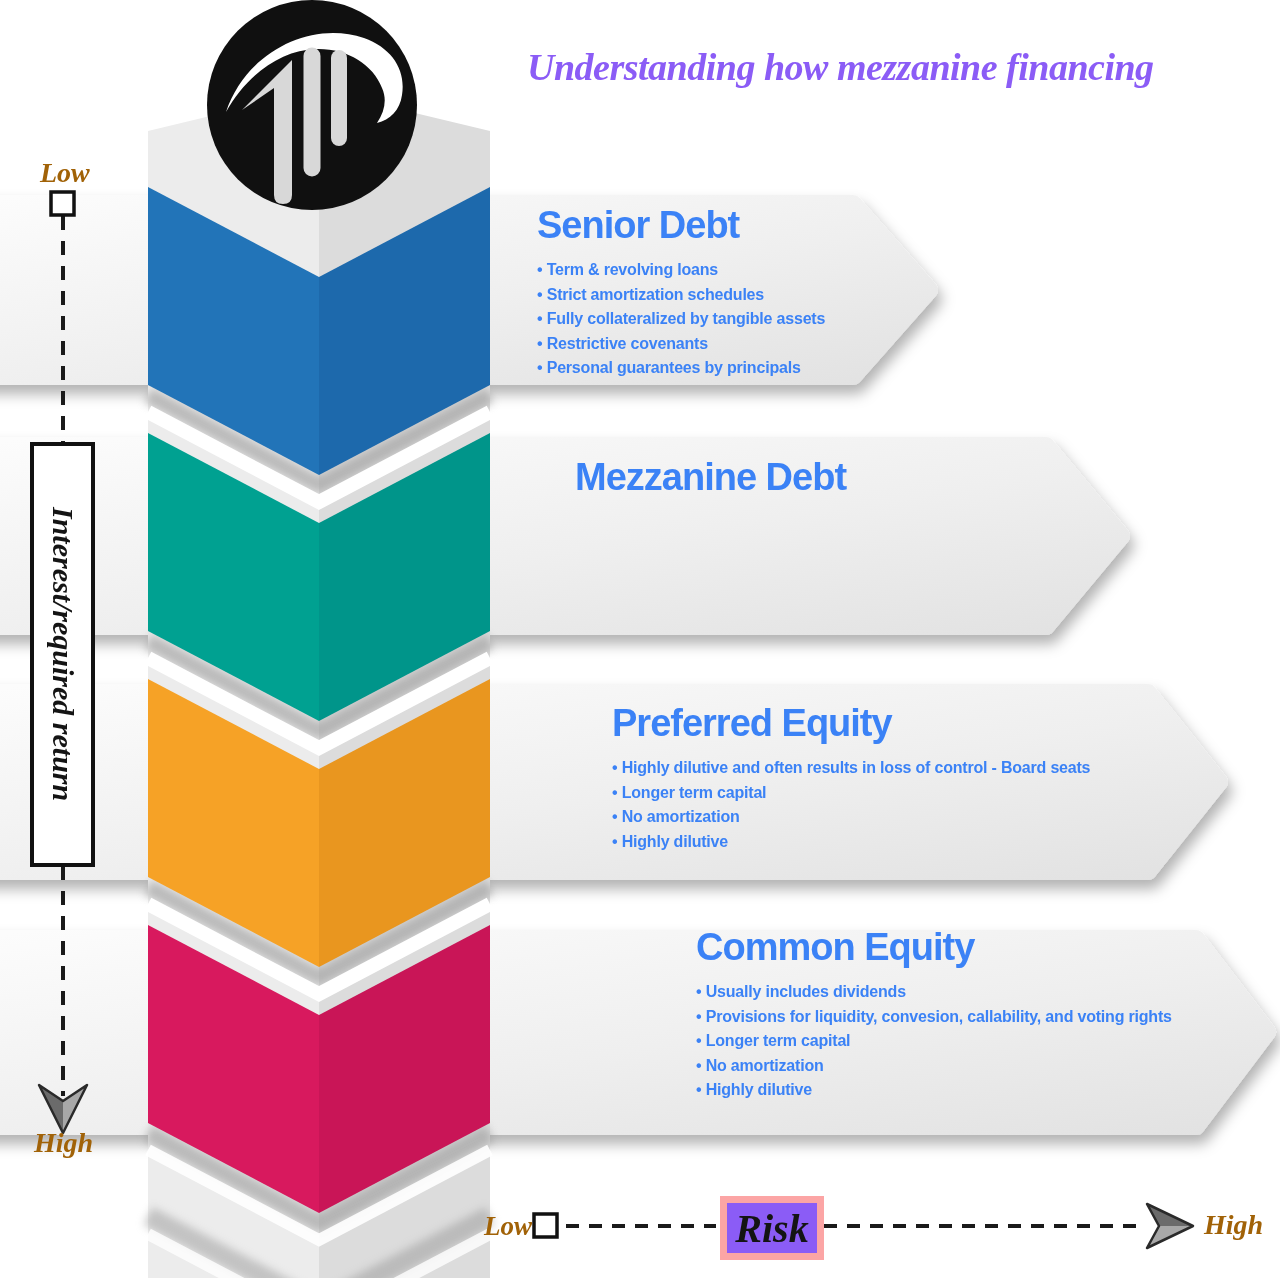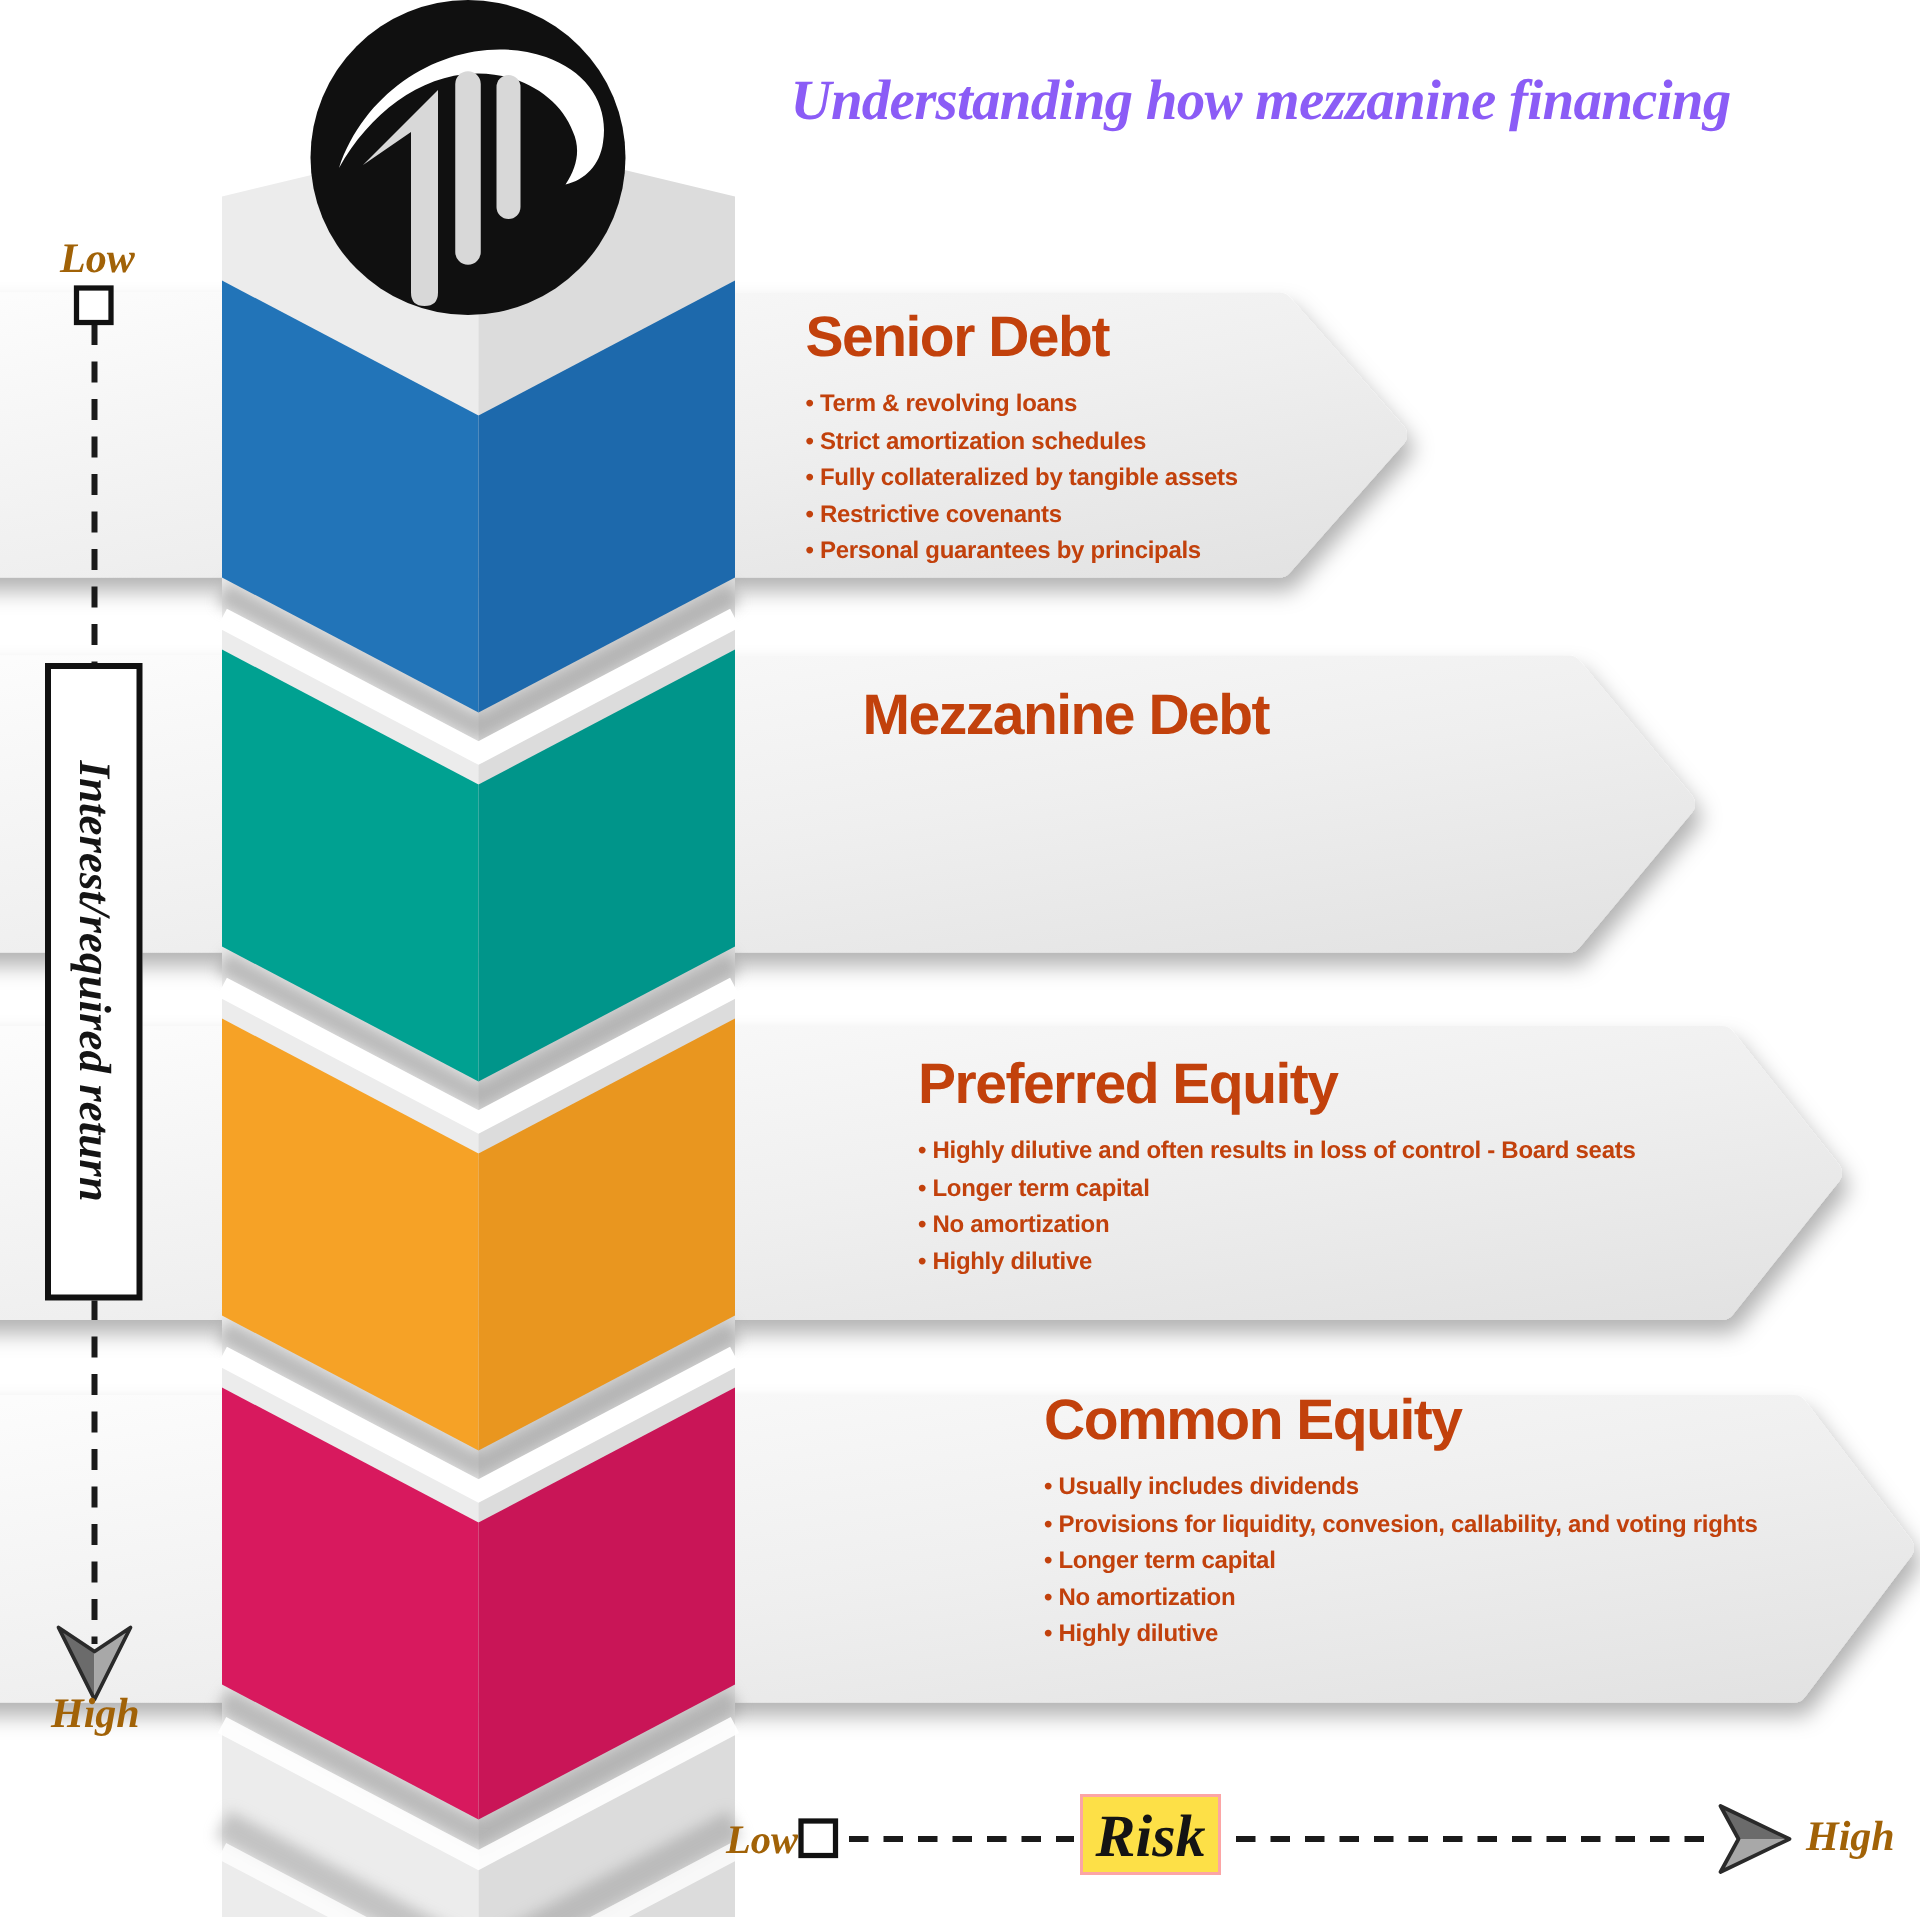--- a/index.html
+++ b/index.html
@@ -2,40 +2,40 @@
 <html><head>
 <meta charset="utf-8">
 <style>
   html,body{margin:0;padding:0}
   body{width:1280px;height:1278px;position:relative;background:#ffffff;
        font-family:"Liberation Sans",sans-serif;overflow:hidden}
   #bg{position:absolute;left:0;top:0;z-index:0}
   .logo{position:absolute;left:206px;top:0;width:212px;height:212px;z-index:3}
   .header{position:absolute;left:527px;top:40px;z-index:4;
           font:italic 700 38px/54px "Liberation Serif",serif;color:#8b5cf6;letter-spacing:-0.5px}
-  .section{position:absolute;z-index:4;color:#c2410c}
+  .section{position:absolute;z-index:4;color:#3b82f6}
   .section h2{margin:0;font:700 38px/46px "Liberation Sans",sans-serif;letter-spacing:-1px}
   .section ul{list-style:none;margin:10px 0 0 0;padding:0}
   .section li{font:700 16px/24.5px "Liberation Sans",sans-serif;letter-spacing:-0.2px;white-space:nowrap}
   .section li::before{content:"• "}
   #s1{left:537px;top:202px}
   #s2{left:575px;top:454px}
   #s3{left:612px;top:700px}
   #s4{left:696px;top:924px}
   .axis-label{position:absolute;z-index:4;font:italic 700 28px/1.1 "Liberation Serif",serif;color:#a16207}
   #y-low{left:40px;top:158px}
   #y-high{left:34px;top:1128px}
   #x-low{left:484px;top:1212px;font-size:27px}
   #x-high{left:1204px;top:1210px}
   #interest-box{position:absolute;left:30px;top:442px;width:57px;height:417px;border:4px solid #111;
                 background:#fff;z-index:4;display:flex;align-items:center;justify-content:center}
   #interest-box span{writing-mode:vertical-rl;font:italic 700 30px "Liberation Serif",serif;
                      color:#141414;white-space:nowrap}
-  #risk-box{position:absolute;left:720px;top:1196px;width:90px;height:50px;border:2px solid #fca5a5;
-            background:#fde047;z-index:4;display:flex;align-items:center;justify-content:center;
+  #risk-box{position:absolute;left:720px;top:1196px;width:90px;height:50px;border:7px solid #fca5a5;
+            background:#8b5cf6;z-index:4;display:flex;align-items:center;justify-content:center;
             font:italic 700 40px "Liberation Serif",serif;color:#141414}
 </style>
 </head>
 <body>
 
 <svg id="bg" width="1280" height="1278" viewBox="0 0 1280 1278">
   <defs>
     <linearGradient id="bandGrad" x1="0" y1="0" x2="1" y2="1">
       <stop offset="0" stop-color="#FCFCFC"></stop>
       <stop offset="0.55" stop-color="#EFEFEF"></stop>

